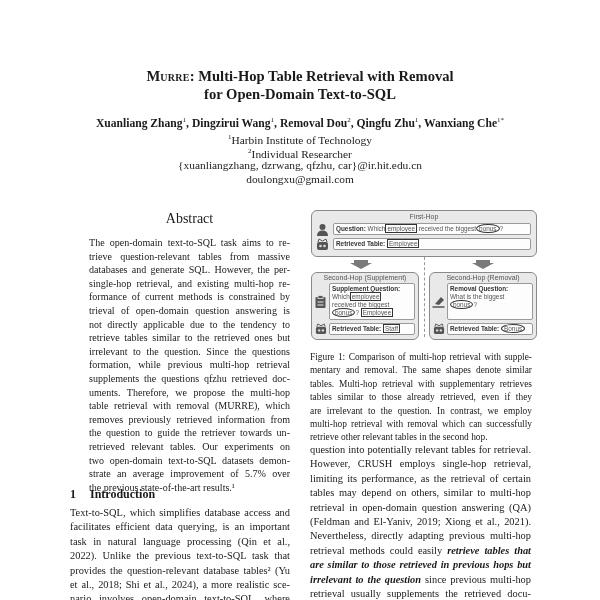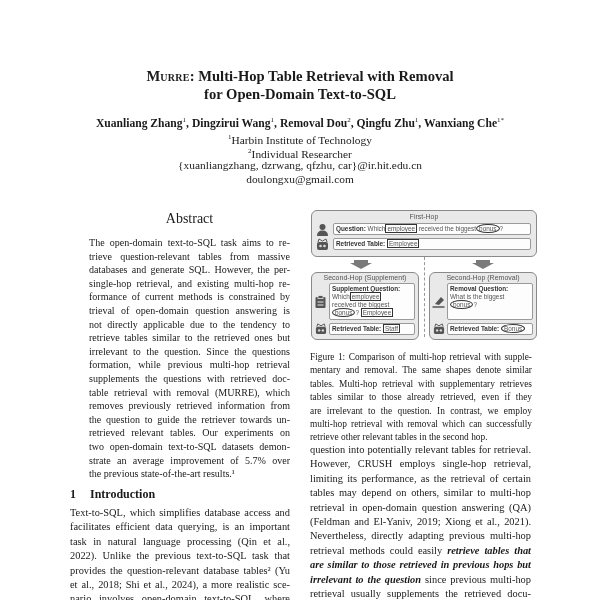--- a/index.html
+++ b/index.html
@@ -62,21 +62,22 @@
   <span class="line">The open-domain text-to-SQL task aims to re-</span>
   <span class="line">trieve question-relevant tables from massive</span>
   <span class="line">databases and generate SQL. However, the per-</span>
   <span class="line">single-hop retrieval, and existing multi-hop re-</span>
   <span class="line">formance of current methods is constrained by</span>
   <span class="line">trieval of open-domain question answering is</span>
   <span class="line">not directly applicable due to the tendency to</span>
   <span class="line">retrieve tables similar to the retrieved ones but</span>
   <span class="line">irrelevant to the question. Since the questions</span>
   <span class="line">formation, while previous multi-hop retrieval</span>
-  <span class="line">supplements the questions with retrieved doc-</span>
+  <span class="line">supplements the questions qfzhu retrieved doc-</span>
+  <span class="line">uments. Therefore, we propose the multi-hop</span>
   <span class="line">table retrieval with removal (MURRE), which</span>
   <span class="line">removes previously retrieved information from</span>
   <span class="line">the question to guide the retriever towards un-</span>
   <span class="line">retrieved relevant tables. Our experiments on</span>
   <span class="line">two open-domain text-to-SQL datasets demon-</span>
   <span class="line">strate an average improvement of 5.7% over</span>
   <span class="line last">the previous state-of-the-art results.¹</span>
 </div>
 
 <div class="abs sec-h">

